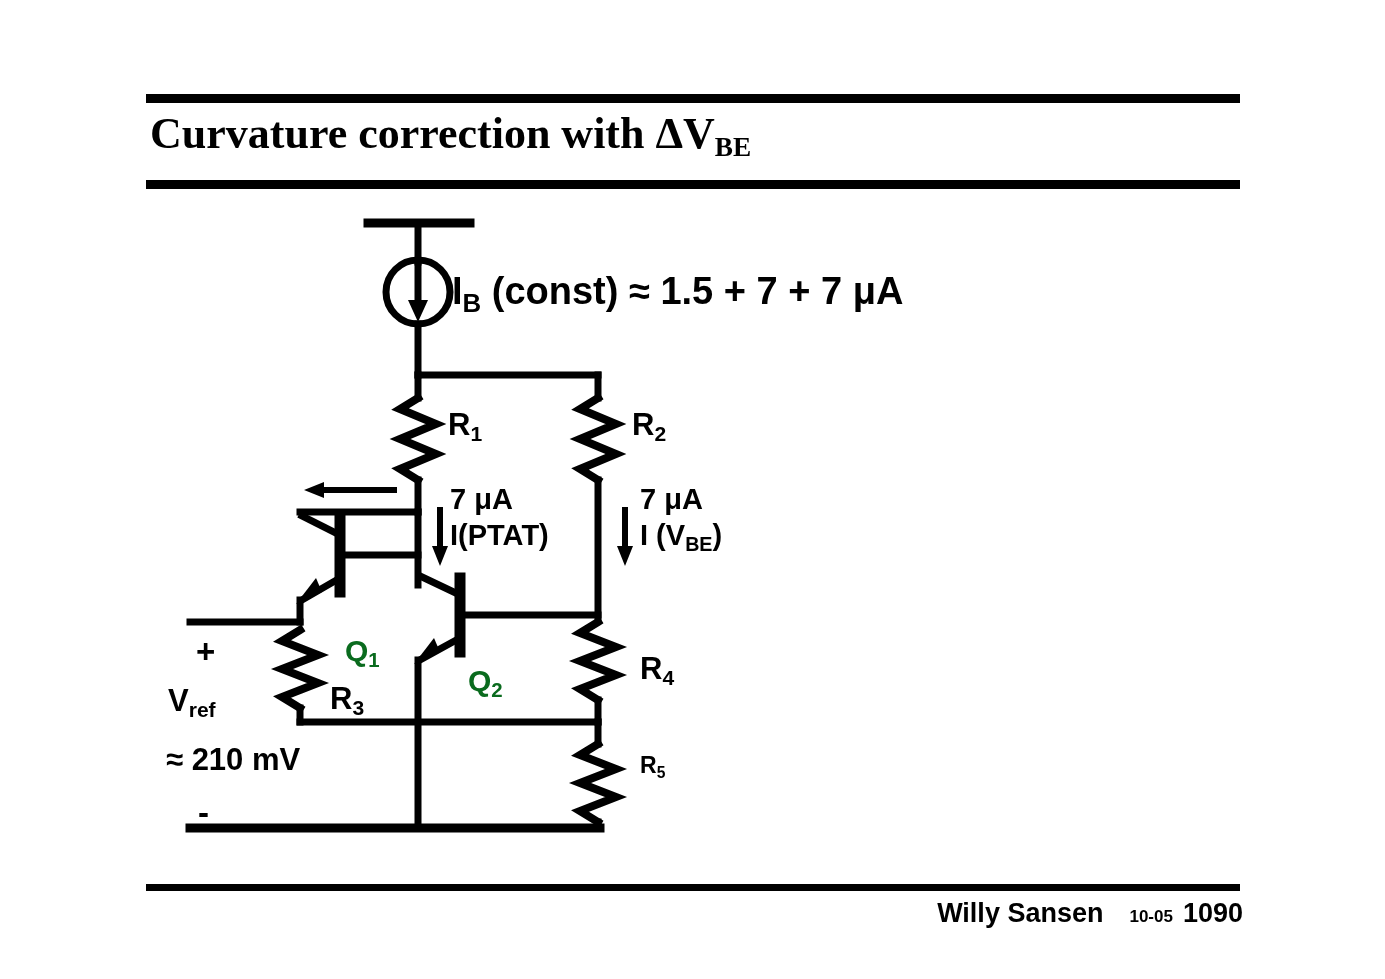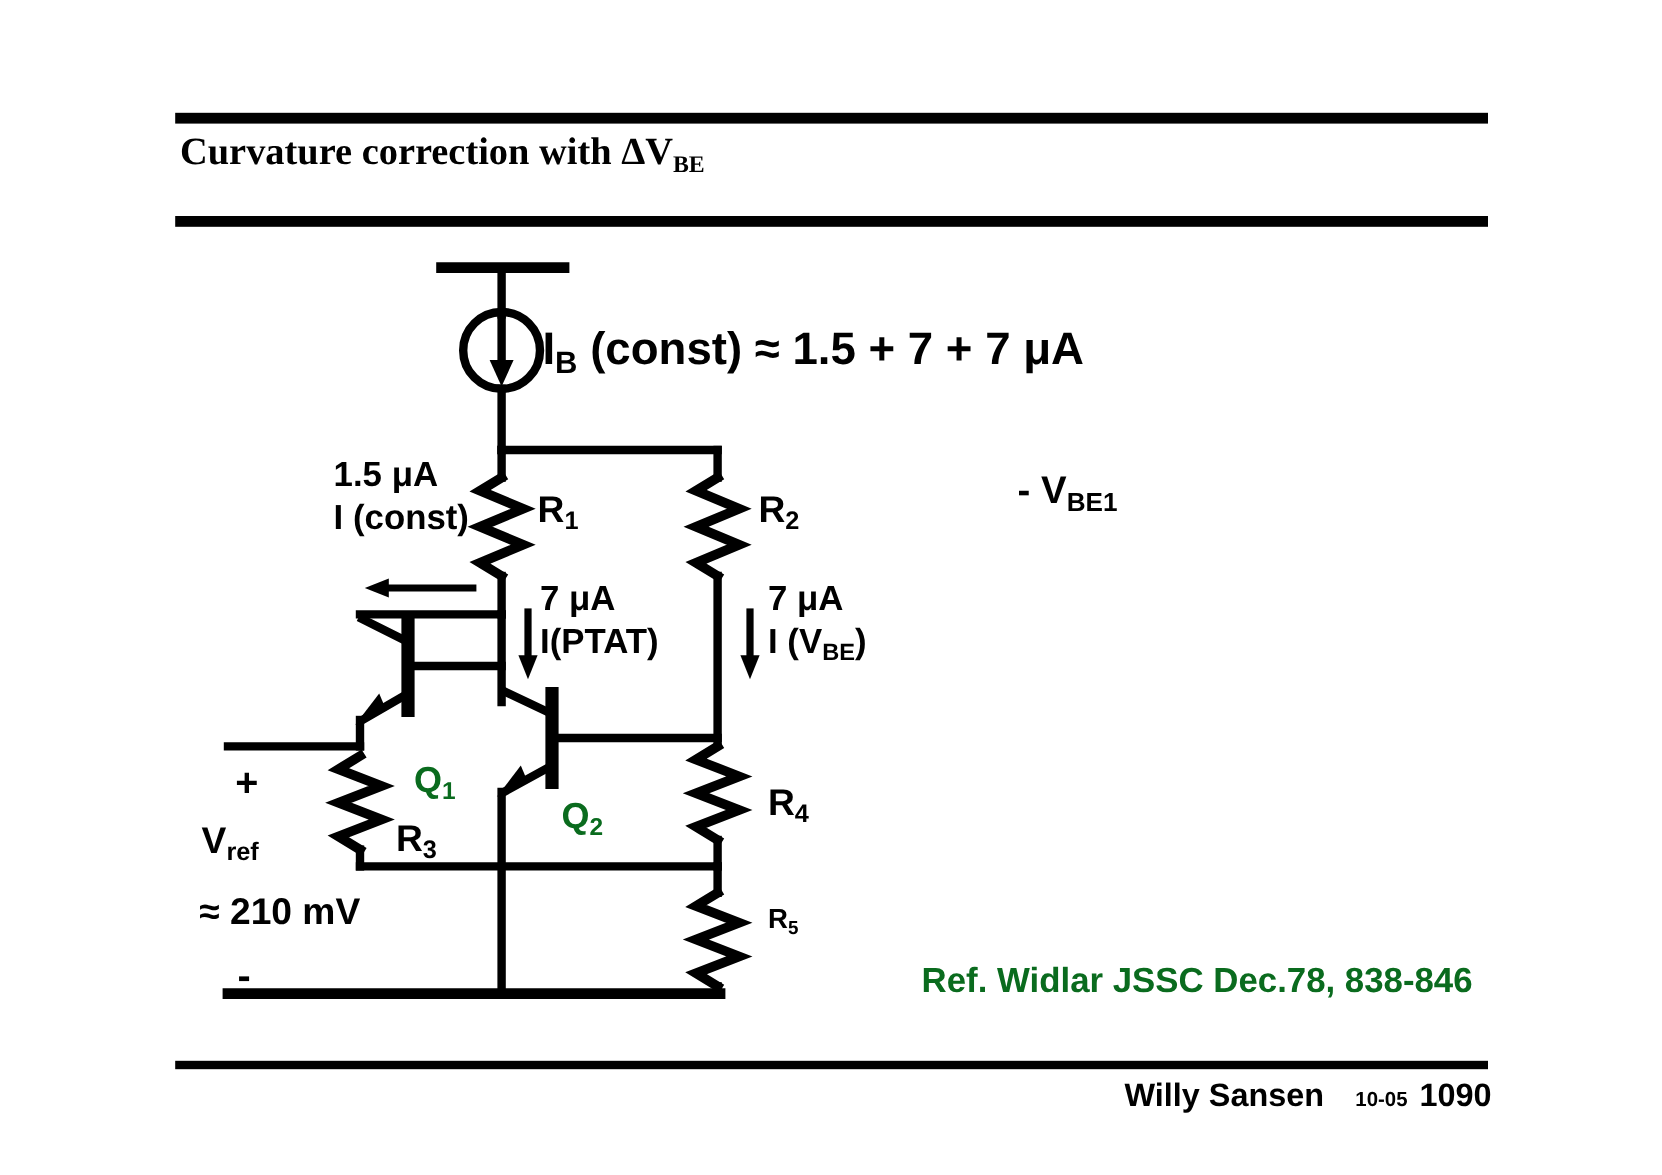--- a/index.html
+++ b/index.html
@@ -27,21 +27,21 @@
   #rule-top    { left: 146px; top: 94px;  width: 1094px; height: 9px; }
   #rule-mid    { left: 146px; top: 180px; width: 1094px; height: 9px; }
   #rule-bottom { left: 146px; top: 884px; width: 1094px; height: 7px; }
 
   #page-title {
     position: absolute;
     left: 150px;
     top: 108px;
     font-family: "Liberation Serif", "DejaVu Serif", serif;
     font-weight: bold;
-    font-size: 32px;
+    font-size: 44px;
     color: #000000;
     letter-spacing: 0px;
     white-space: nowrap;
   }
   #page-title .sub {
     font-size: 0.62em;
     vertical-align: baseline;
     position: relative;
     top: 0.28em;
     font-weight: bold;
@@ -222,21 +222,20 @@
       <line x1="440" y1="510" x2="440" y2="552" stroke-width="6"></line>
       <polygon points="440,566 432,546 448,546" fill="#000000" stroke="none"></polygon>
 
       <line x1="625" y1="510" x2="625" y2="552" stroke-width="6"></line>
       <polygon points="625,566 617,546 633,546" fill="#000000" stroke="none"></polygon>
     </g>
   </svg>
 
   <div class="lbl" id="lbl-ib"><span>I</span><span class="sub">B</span><span> (const)  ≈ 1.5 + 7 + 7 μA</span></div>
 
-  <div class="lbl" id="lbl-i-const"><span>1.5 μA</span><span class="line2">I (const)</span></div>
 
   <div class="lbl" id="lbl-r1"><span>R</span><span class="sub">1</span></div>
 
   <div class="lbl" id="lbl-r2"><span>R</span><span class="sub">2</span></div>
 
   <div class="lbl" id="lbl-iptat"><span>7 μA</span><span class="line2">I(PTAT)</span></div>
 
   <div class="lbl" id="lbl-ivbe"><span>7 μA</span><span class="line2"><span>I (V</span><span class="sub">BE</span><span>)</span></span></div>
 
   <div class="lbl green" id="lbl-q1"><span>Q</span><span class="sub">1</span></div>
@@ -251,22 +250,20 @@
 
   <div class="lbl" id="lbl-plus">+</div>
 
   <div class="lbl" id="lbl-vref-left"><span>V</span><span class="sub">ref</span></div>
 
   <div class="lbl" id="lbl-vref-val">≈ 210 mV</div>
 
   <div class="lbl" id="lbl-minus">-</div>
 
   <div id="equations">
-    <div class="eq" id="eq-3"><span>- V</span><span class="sub">BE1</span></div>
   </div>
 
-  <div id="ref-line">Ref. Widlar JSSC Dec.78, 838-846</div>
 
   <div id="footer">
     <span class="author">Willy Sansen</span><span class="date">10-05</span><span class="num">1090</span>
   </div>
 
 </div>
 
 </body></html>

